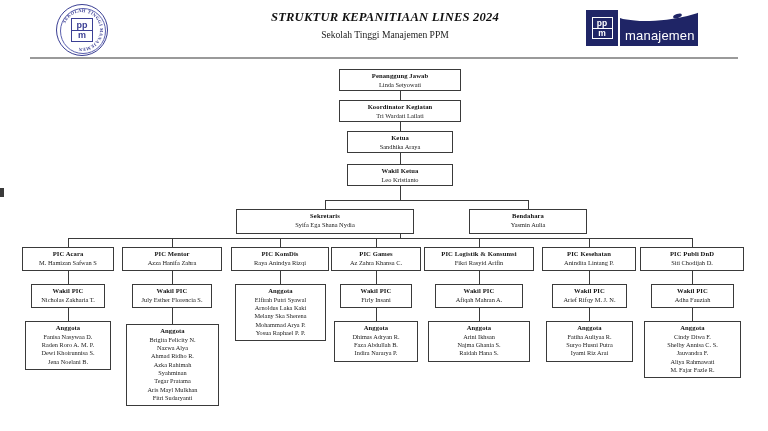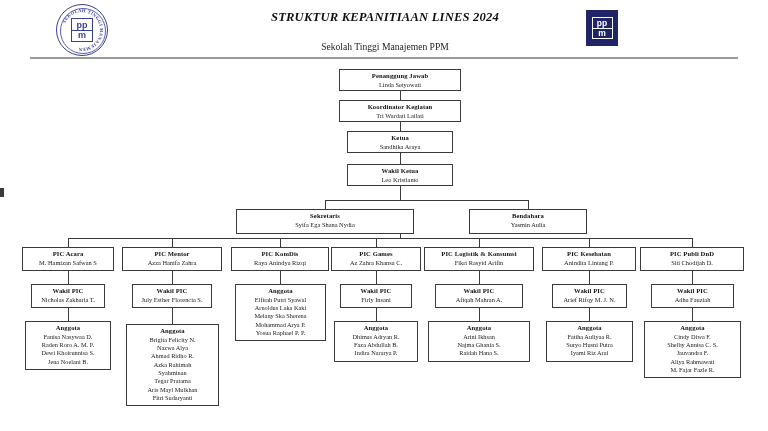--- a/index.html
+++ b/index.html
@@ -84,21 +84,21 @@
   #doc-title {
     font-size: 12.6px;
     font-weight: bold;
     letter-spacing: 0.2px;
     margin: 0 0 3px 0;
     color: #111;
     font-style: italic;
   }
   #doc-subtitle {
     font-size: 9.6px;
-    margin: 16px;
+    margin: 4px;
     color: #222;
   }
 
   #logo-right {
     position: absolute;
     left: 586px; top: 10px;
     width: 112px; height: 36px;
     display: flex;
     align-items: stretch;
   }
@@ -230,20 +230,25 @@
     <div id="doc-subtitle">Sekolah Tinggi Manajemen PPM</div>
   </div>
 
   <div id="logo-right">
     <div id="logo-right-mark">
       <div class="inner">
         <span class="pp">pp</span>
         <span class="m">m</span>
       </div>
     </div>
+    <div id="logo-right-word">
+      <div class="swoosh"></div>
+      <div class="dot"></div>
+      <div class="word">manajemen</div>
+    </div>
   </div>
 
   <div id="header-rule"></div>
 </div>
 
 <div id="left-edge-artifact"></div>
 
 <div id="chart">
     <div class="node" style="left: 339px; top: 69px; width: 122px; height: 22px;">
       <span class="n-title">Penanggung Jawab</span>

